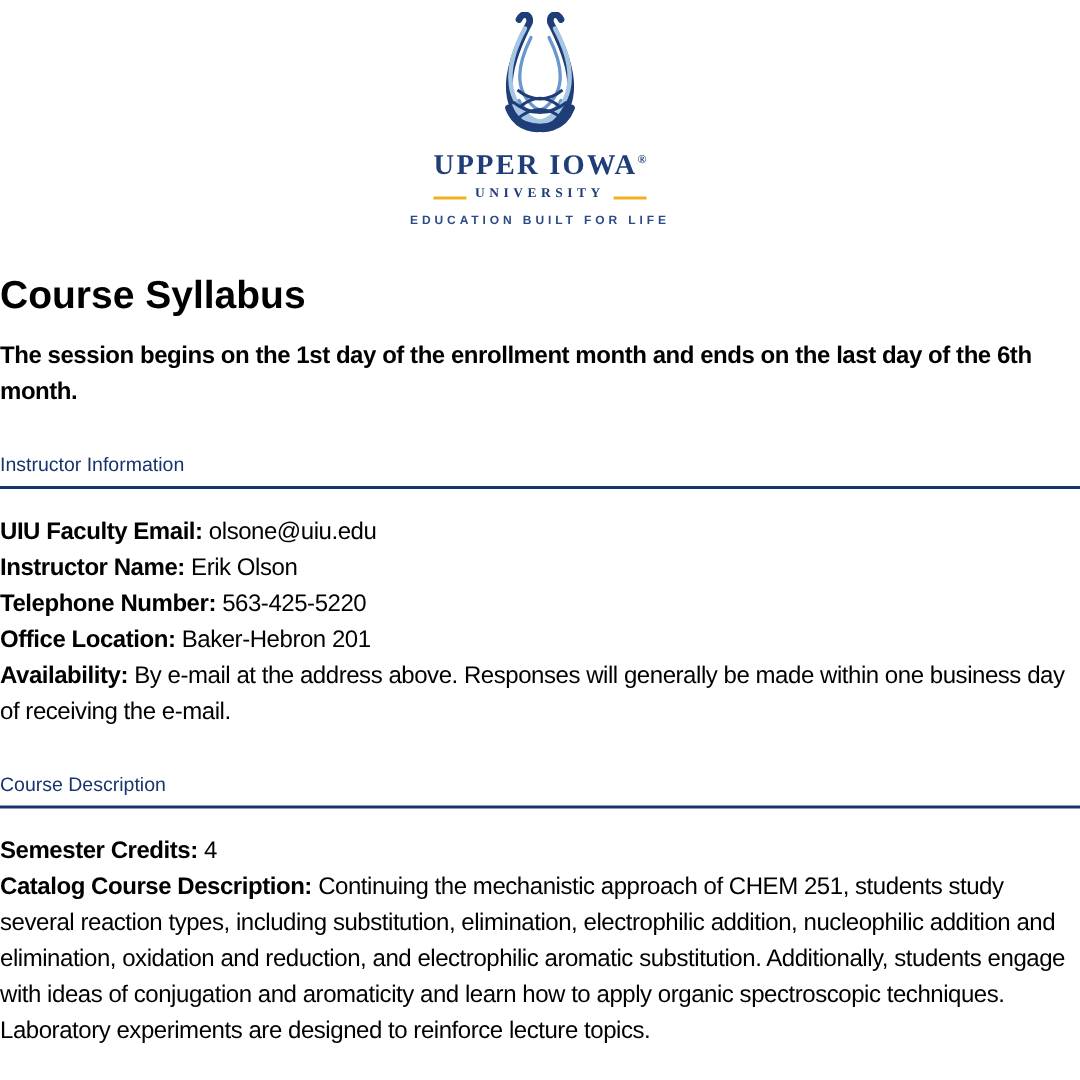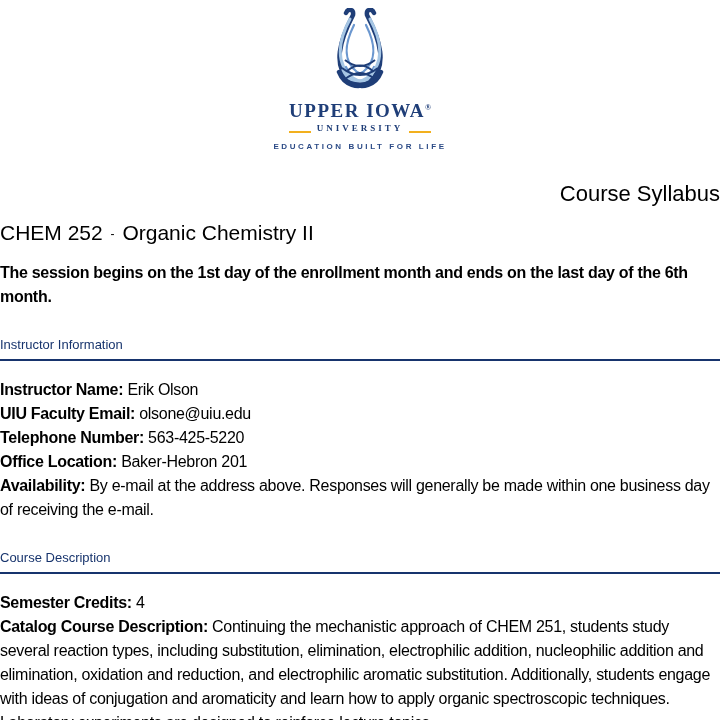--- a/index.html
+++ b/index.html
@@ -61,23 +61,23 @@
     margin-top: 9px;
     font-size: 8px;
     font-weight: 700;
     letter-spacing: 2.6px;
     color: #2b4a86;
     white-space: nowrap;
   }
 
   
   h1.page-title {
-    font-size: 22px;
-    font-weight: 400;
-    text-align: right;
+    font-size: 26px;
+    font-weight: 700;
+    text-align: left;
     margin: 30px 0 14px 0;
     letter-spacing: 0;
   }
   .course-heading {
     font-size: 21px;
     font-weight: 400;
     margin: 10px 0 16px 0;
     letter-spacing: 0;
   }
   .course-sep {
@@ -134,34 +134,31 @@
     <div class="logo-univ-row">
       <span class="gold-dash"></span>
       <span class="logo-univ">UNIVERSITY</span>
       <span class="gold-dash"></span>
     </div>
     <div class="logo-tagline">EDUCATION BUILT FOR LIFE</div>
   </div>
 
   <h1 class="page-title">Course Syllabus</h1>
 
-  <div class="course-heading"><span>CHEM 252</span>
-    <span class="course-sep">-</span>
-    <span>Organic Chemistry II</span></div>
 
   <p class="session-note">The session begins on the 1st day of the enrollment month and ends on the last day of the 6th month.</p>
 
   <h2 class="section-heading">Instructor Information</h2>
   <p class="field-row">
+    <strong class="field-label">UIU Faculty Email:</strong>
+    <span>olsone@uiu.edu</span>
+  </p>
+  <p class="field-row">
     <strong class="field-label">Instructor Name:</strong>
     <span>Erik Olson</span>
-  </p>
-  <p class="field-row">
-    <strong class="field-label">UIU Faculty Email:</strong>
-    <span>olsone@uiu.edu</span>
   </p>
   <p class="field-row">
     <strong class="field-label">Telephone Number:</strong>
     <span>563-425-5220</span>
   </p>
   <p class="field-row">
     <strong class="field-label">Office Location:</strong>
     <span>Baker-Hebron 201</span>
   </p>
   <p class="field-row">

